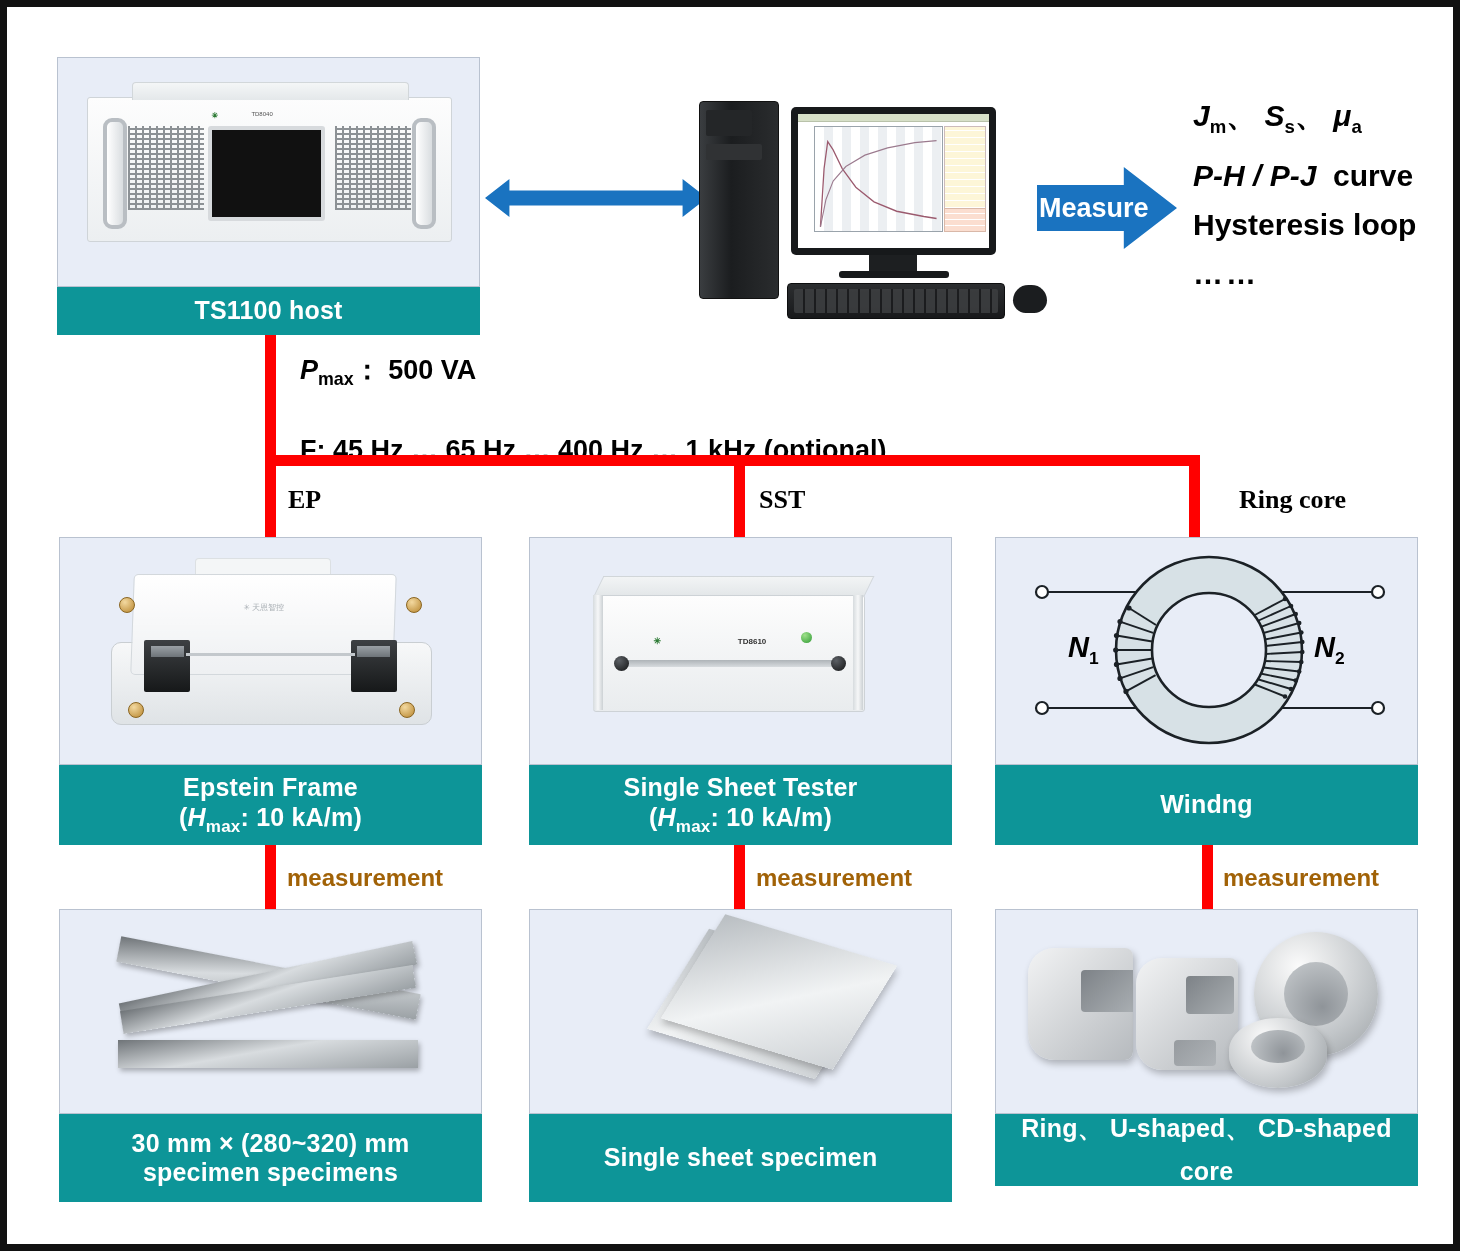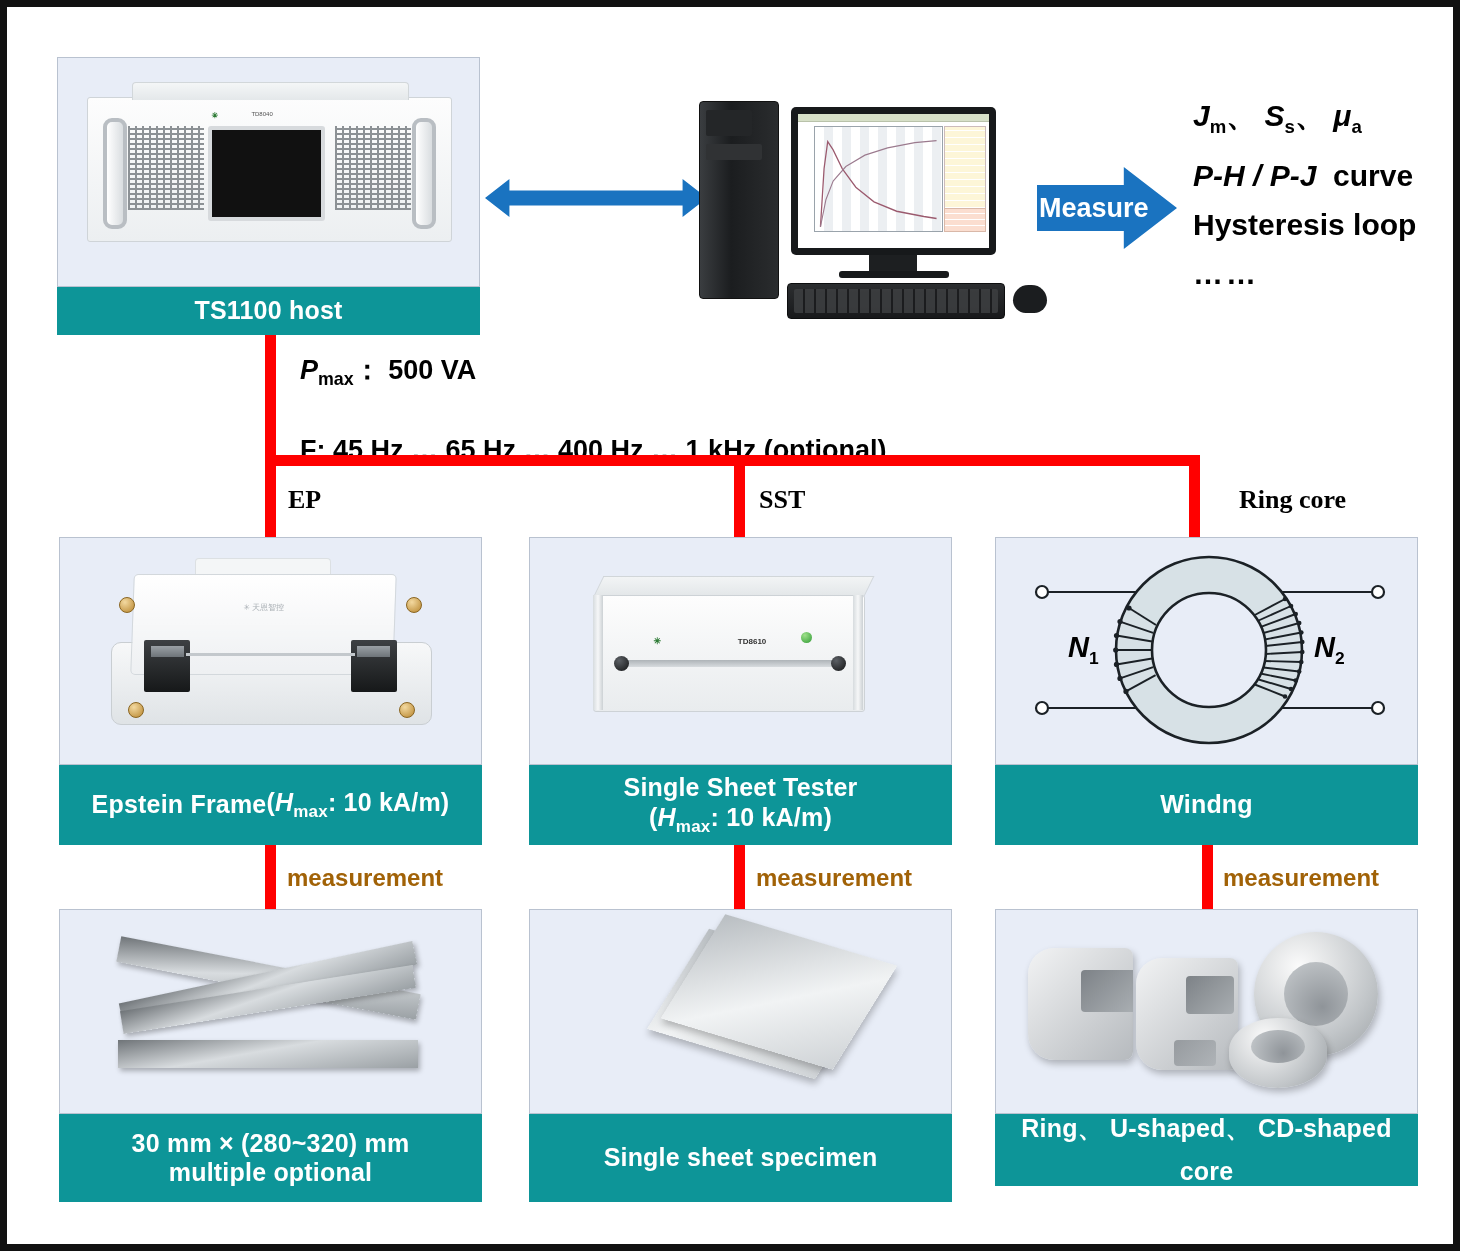--- a/index.html
+++ b/index.html
@@ -236,21 +236,21 @@
       <div class="ep-screw" style="right:14%;top:26%;"></div>
       <div class="ep-clamp" style="left:20%;">
         <div class="ep-clip"></div>
       </div>
       <div class="ep-clamp" style="right:20%;">
         <div class="ep-clip"></div>
       </div>
       <div class="ep-bar"></div>
     </div>
   </div>
-  <div class="caption" style="left:52px;top:758px;width:423px;height:80px;">
+  <div class="caption" style="left:52px;top:758px;width:423px;height:80px;flex-direction:column;">
     <span>Epstein Frame</span>
     <span class="sub">(<i>H</i><sub>max</sub>: 10 kA/m)</span>
   </div>
 
   <div class="panel" style="left:522px;top:530px;width:423px;height:228px;">
     <div style="position:absolute;inset:0;">
       <div class="sst-top"></div>
       <div class="sst-body">
         <div class="sst-logo">✳</div>
         <div class="sst-model">TD8610</div>
@@ -354,21 +354,21 @@
   <div class="panel" style="left:52px;top:902px;width:423px;height:205px;">
     <div style="position:absolute;inset:0;">
       <div class="strip" style="left:56px;top:55px;width:305px;height:26px;transform:rotate(11deg);"></div>
       <div class="strip" style="left:58px;top:62px;width:300px;height:24px;transform:rotate(-12deg);"></div>
       <div class="strip" style="left:60px;top:78px;width:296px;height:23px;transform:rotate(-9deg);"></div>
       <div class="strip" style="left:58px;top:130px;width:300px;height:28px;"></div>
     </div>
   </div>
   <div class="caption" style="left:52px;top:1107px;width:423px;height:88px;flex-direction:column;">
     <span>30 mm × (280~320) mm</span>
-    <span>multiple optional</span>
+    <span>specimen specimens</span>
   </div>
 
   <div class="panel" style="left:522px;top:902px;width:423px;height:205px;">
     <div style="position:absolute;inset:0;">
       <div class="sheet" style="left:148px;top:44px;width:168px;height:100px;"></div>
       <div class="sheet" style="left:163px;top:30px;width:172px;height:104px;"></div>
     </div>
   </div>
   <div class="caption" style="left:522px;top:1107px;width:423px;height:88px;">
     <span>Single sheet specimen</span>

